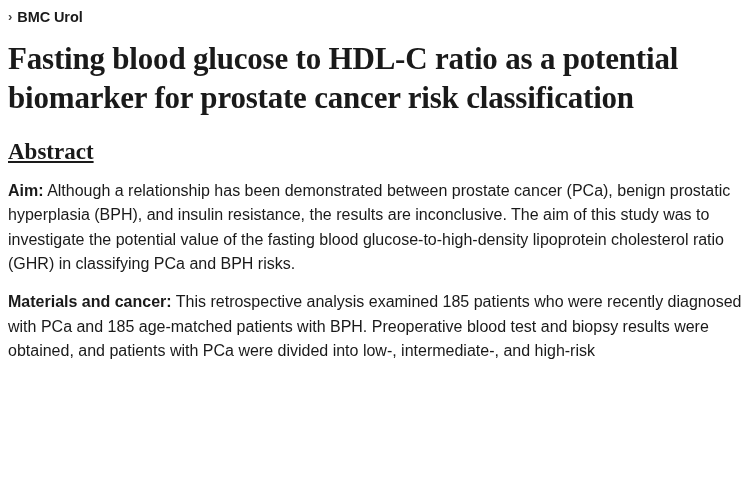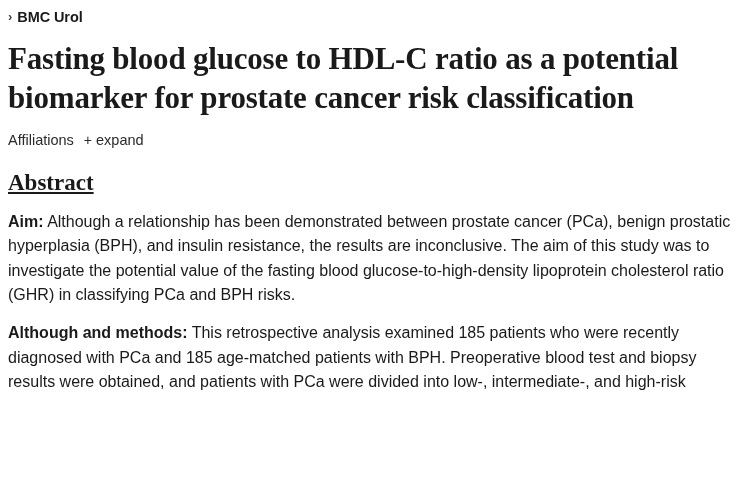--- a/index.html
+++ b/index.html
@@ -46,21 +46,21 @@
     color: #333;
   }
 
   
   .title {
     font-family: "Liberation Serif", serif;
     font-size: 31px;
     line-height: 1.26;
     font-weight: 700;
     color: #1a1a1a;
-    margin: 12px 0 15px 0;
+    margin: 12px 0 0 0;
     letter-spacing: -0.2px;
   }
 
   
   .authors {
     font-size: 14.5px;
     color: #2a2a2a;
     margin-bottom: 14px;
     line-height: 1.4;
   }
@@ -153,28 +153,21 @@
 <div class="page">
 
   <div class="journal-line">
     <span class="chevron">›</span>
     <span class="journal-name">BMC Urol</span>
   </div>
 
   <h1 class="title">Fasting blood glucose to HDL-C ratio as a potential biomarker for prostate cancer risk classification</h1>
 
 
-  <div class="affil-row">
-    <span class="affil-label">Affiliations</span>
-    <button class="expand-btn">
-      <span class="plus">+</span>
-      <span>expand</span>
-    </button>
-  </div>
 
 
   <h2 class="abstract-heading">Abstract</h2>
 
   <p class="abs-para"><span class="abs-label">Aim:</span><span> Although a relationship has been demonstrated between prostate cancer (PCa), benign prostatic hyperplasia (BPH), and insulin resistance, the results are inconclusive. The aim of this study was to investigate the potential value of the fasting blood glucose-to-high-density lipoprotein cholesterol ratio (GHR) in classifying PCa and BPH risks.</span></p>
 
-  <p class="abs-para"><span class="abs-label">Although and methods:</span><span> This retrospective analysis examined 185 patients who were recently diagnosed with PCa and 185 age-matched patients with BPH. Preoperative blood test and biopsy results were obtained, and patients with PCa were divided into low-, intermediate-, and high-risk</span></p>
+  <p class="abs-para"><span class="abs-label">Materials and cancer:</span><span> This retrospective analysis examined 185 patients who were recently diagnosed with PCa and 185 age-matched patients with BPH. Preoperative blood test and biopsy results were obtained, and patients with PCa were divided into low-, intermediate-, and high-risk</span></p>
 
 </div>
 
 </body></html>

